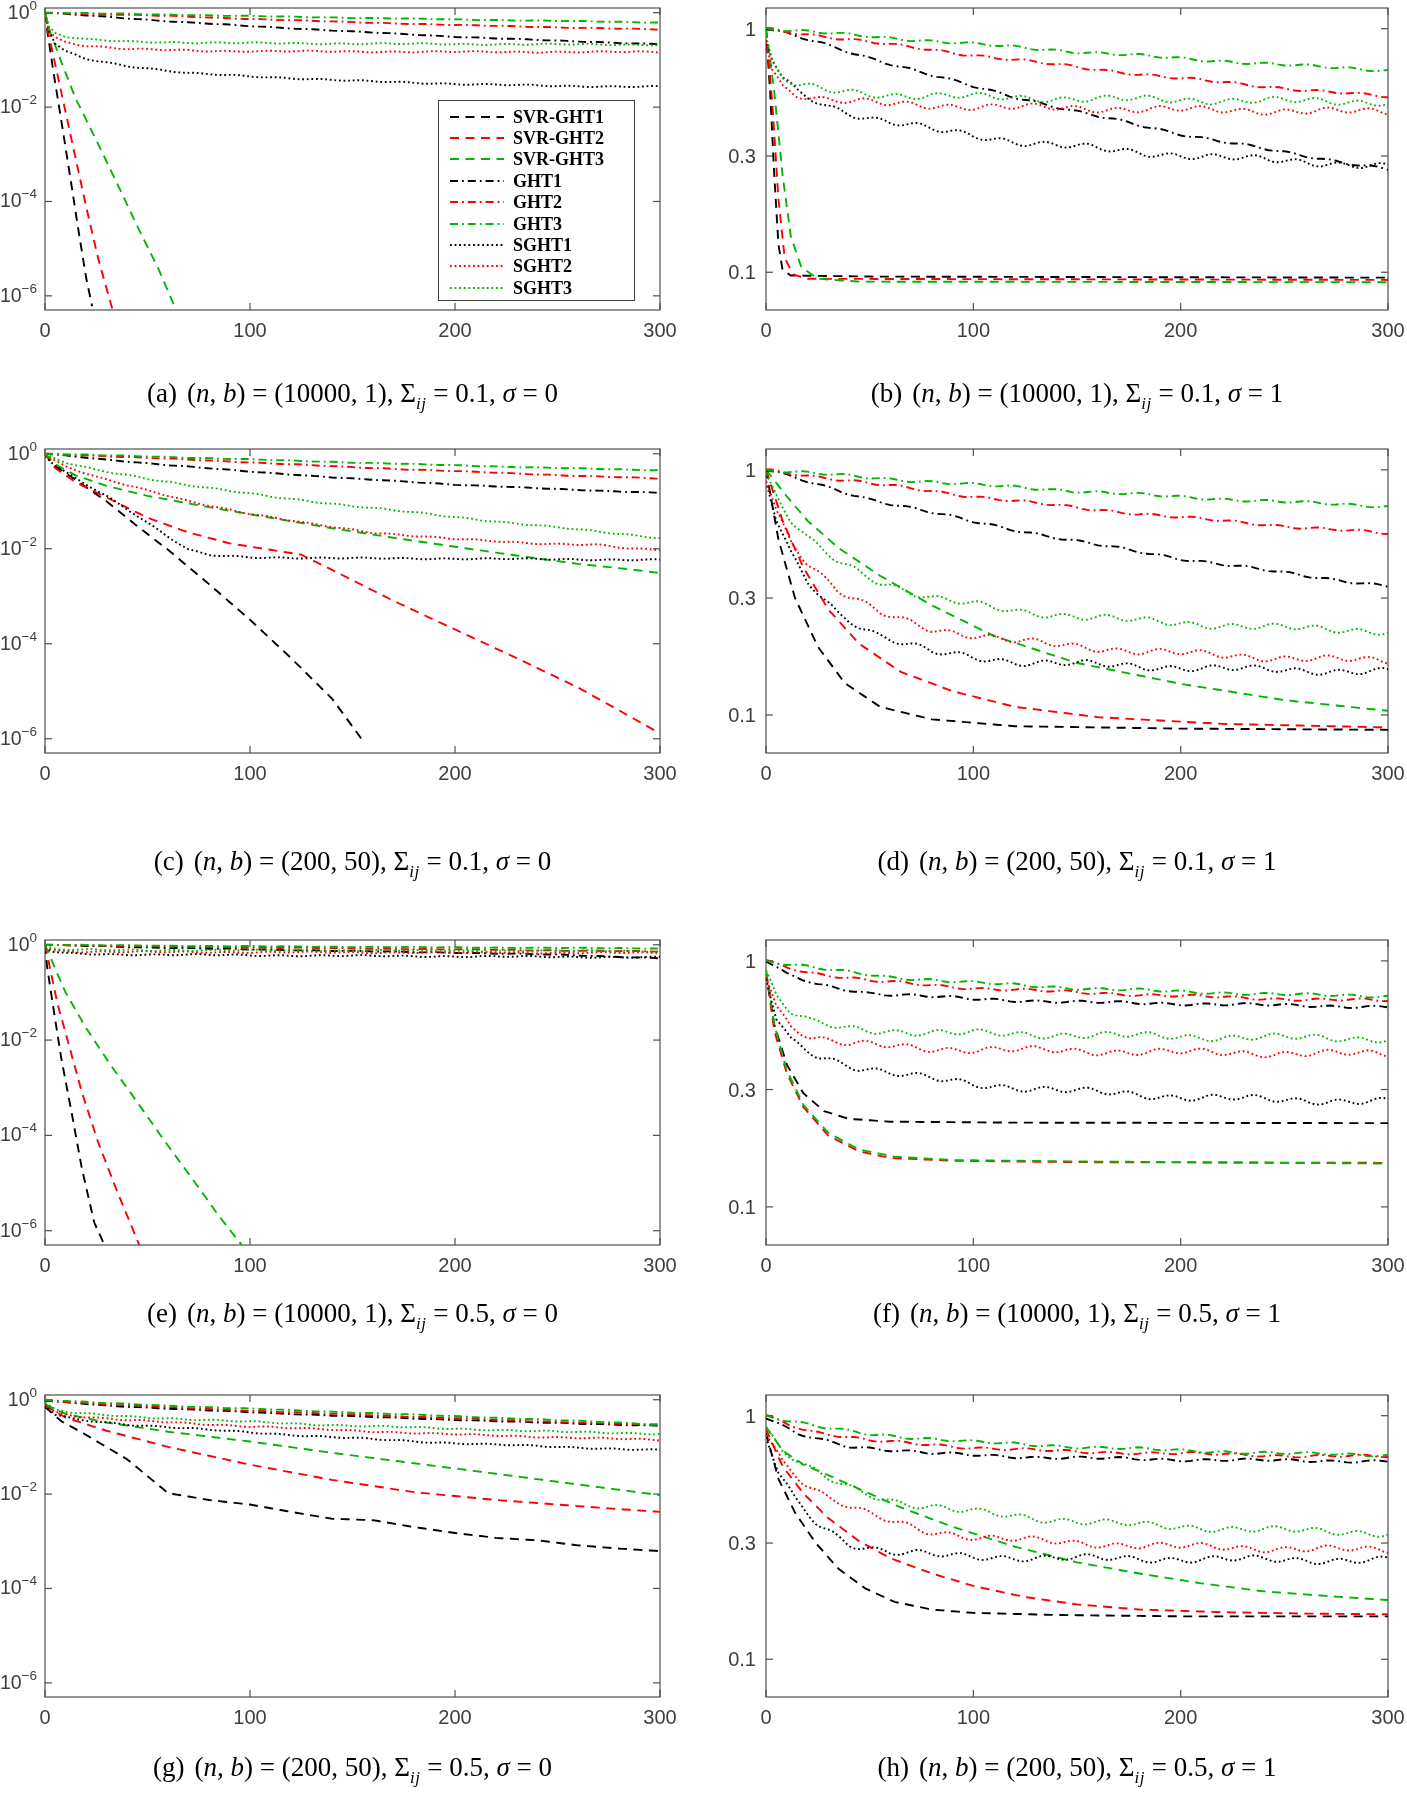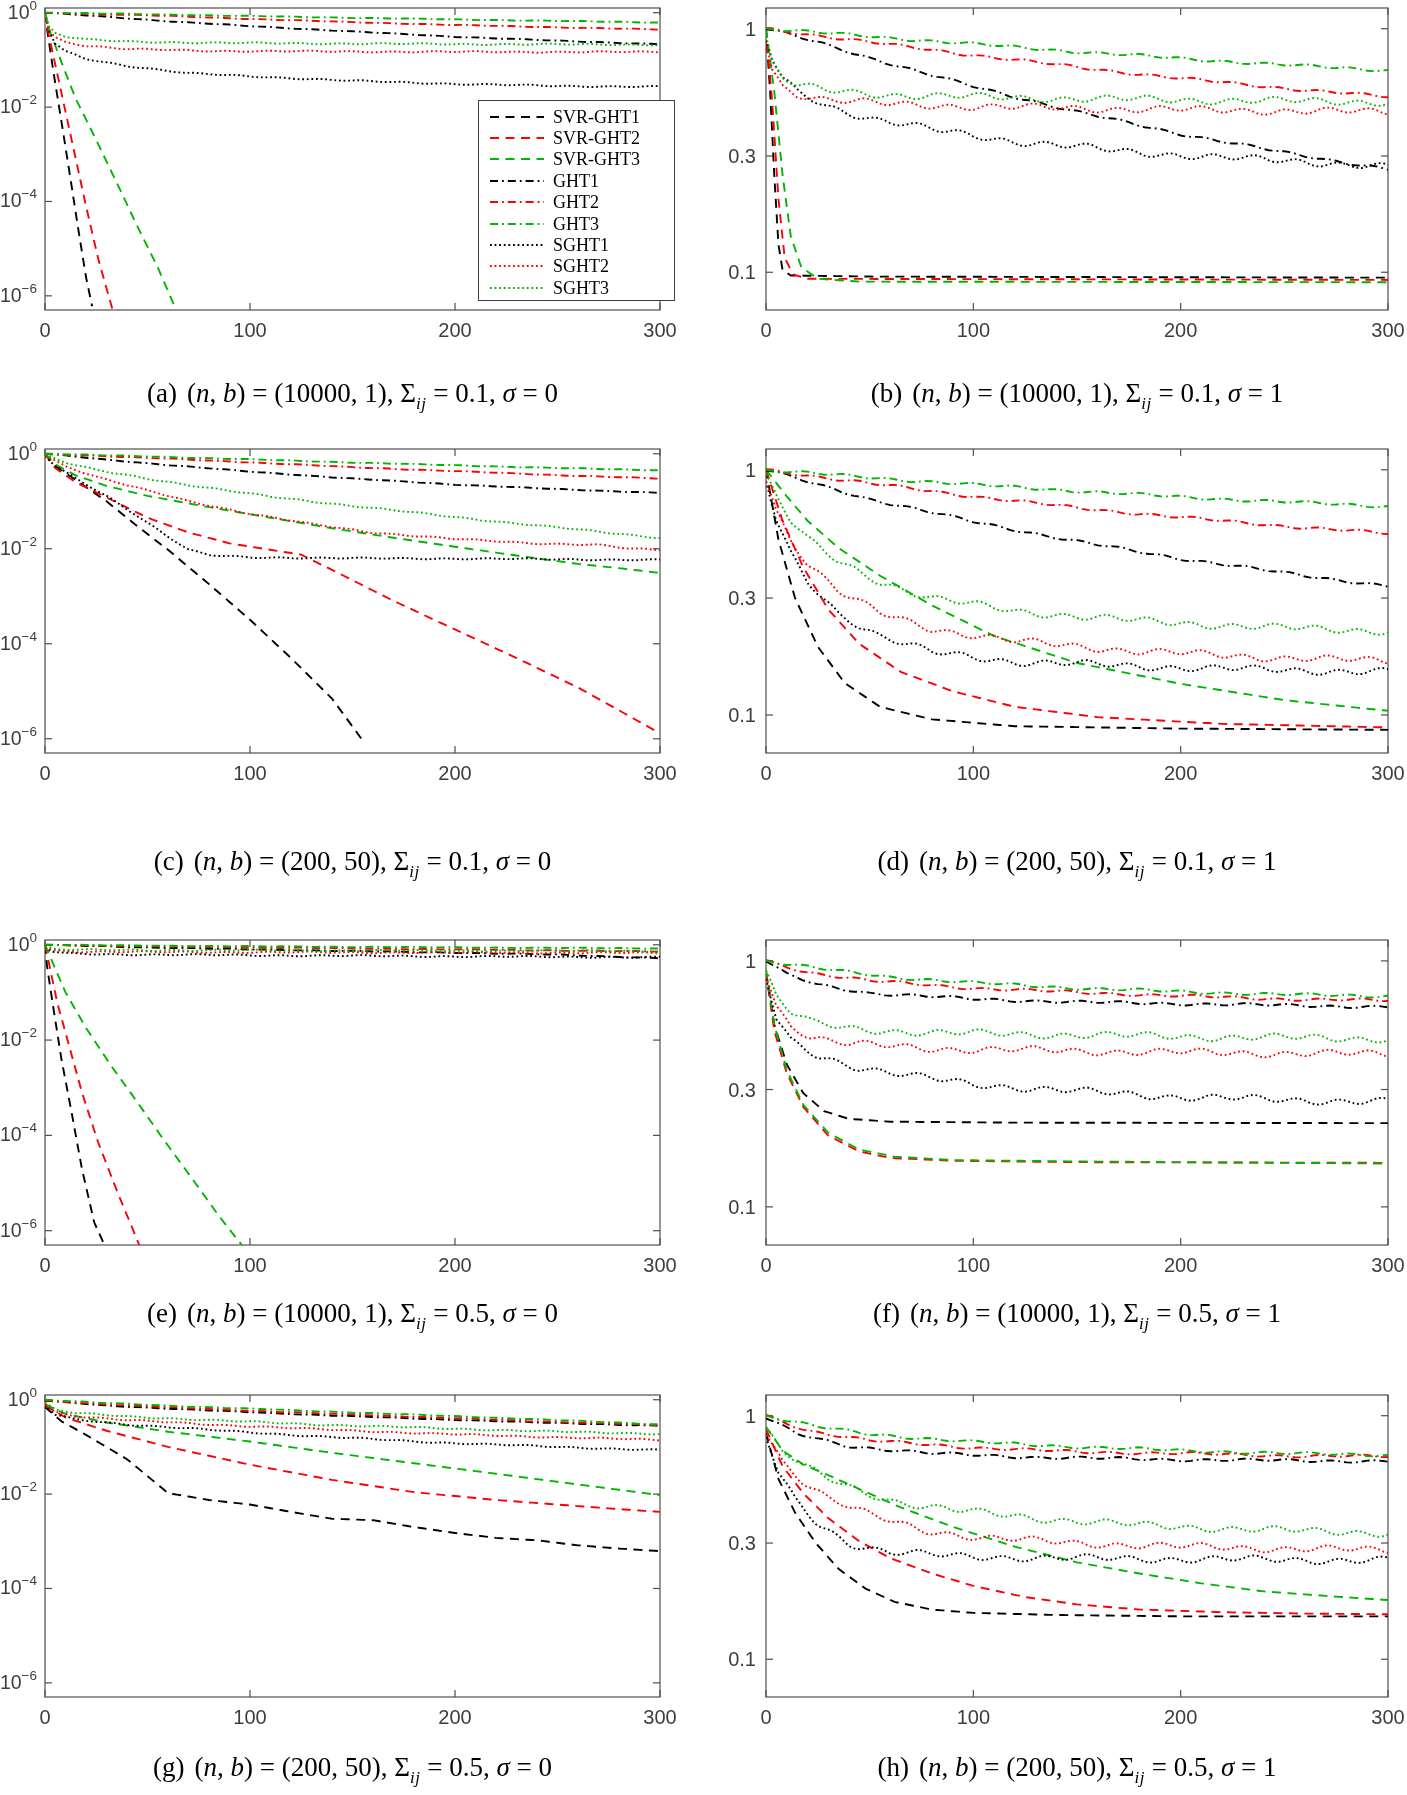--- a/index.html
+++ b/index.html
@@ -385,21 +385,21 @@
           </g>
         </g>
         <defs>
           <clipPath id="clip-h">
             <rect x="0" y="0" width="622" height="302"></rect>
           </clipPath>
         </defs>
       </svg>
     </div>
     <div class="caption" style="left: 677px; width: 800px; top: 1752px;"><span class="lbl">(h)</span><span>(</span><span class="it">n</span><span>, </span><span class="it">b</span><span>) = </span><span>(200, 50)</span><span>, </span><span>Σ</span><sub>ij</sub><span> = </span><span>0.5</span><span>, </span><span class="it">σ</span><span> = </span><span>1</span></div>
-    <div class="legend" style="left: 478px; top: 100px; width: 197px; height: 201px;">
+    <div class="legend" style="left: 438px; top: 100px; width: 197px; height: 201px; font-weight: bold;">
       <div class="legend-row">
         <svg width="58" height="8" viewBox="0 0 58 8">
           <line x1="2" y1="4" x2="56" y2="4" stroke="#000000" stroke-width="1.9" stroke-dasharray="9 6.5"></line>
         </svg>
         <span class="legend-label">SVR-GHT1</span>
       </div>
       <div class="legend-row">
         <svg width="58" height="8" viewBox="0 0 58 8">
           <line x1="2" y1="4" x2="56" y2="4" stroke="#fb0006" stroke-width="1.9" stroke-dasharray="9 6.5"></line>
         </svg>

